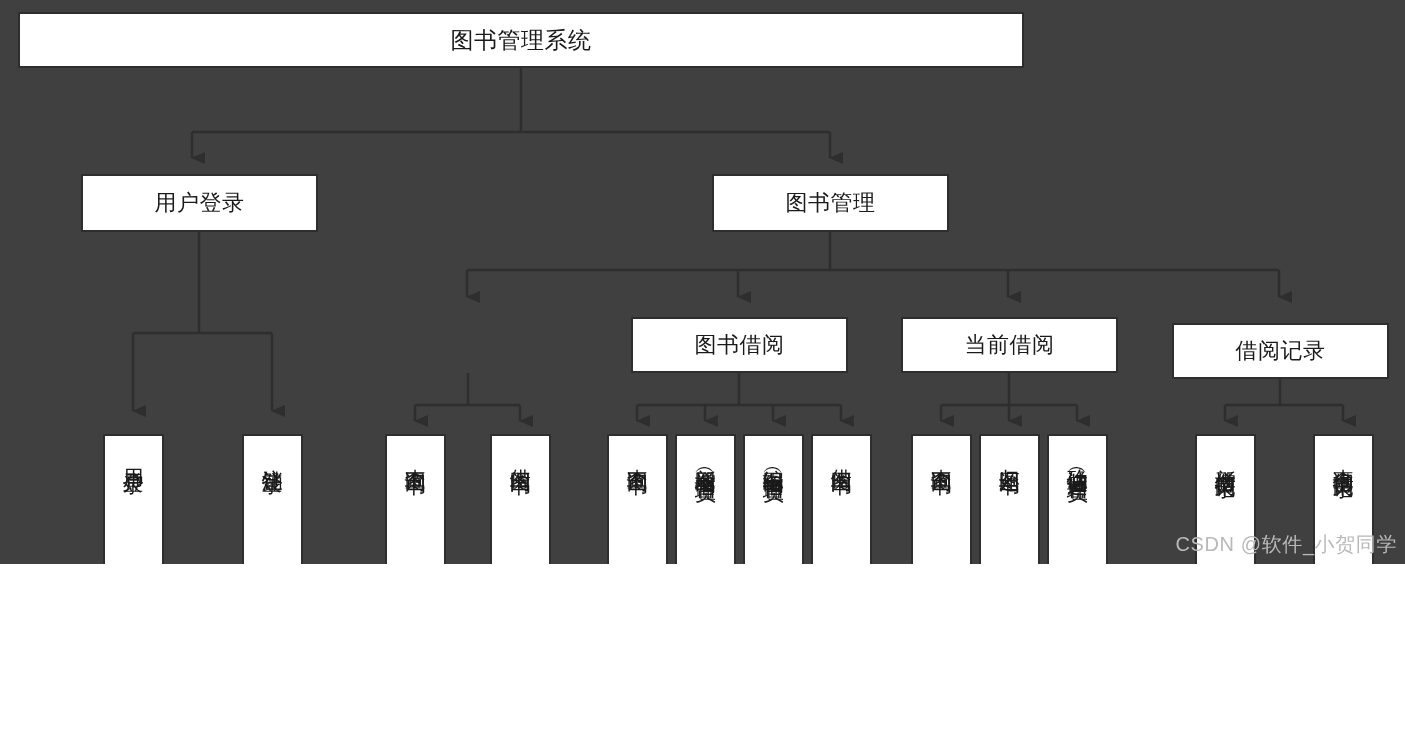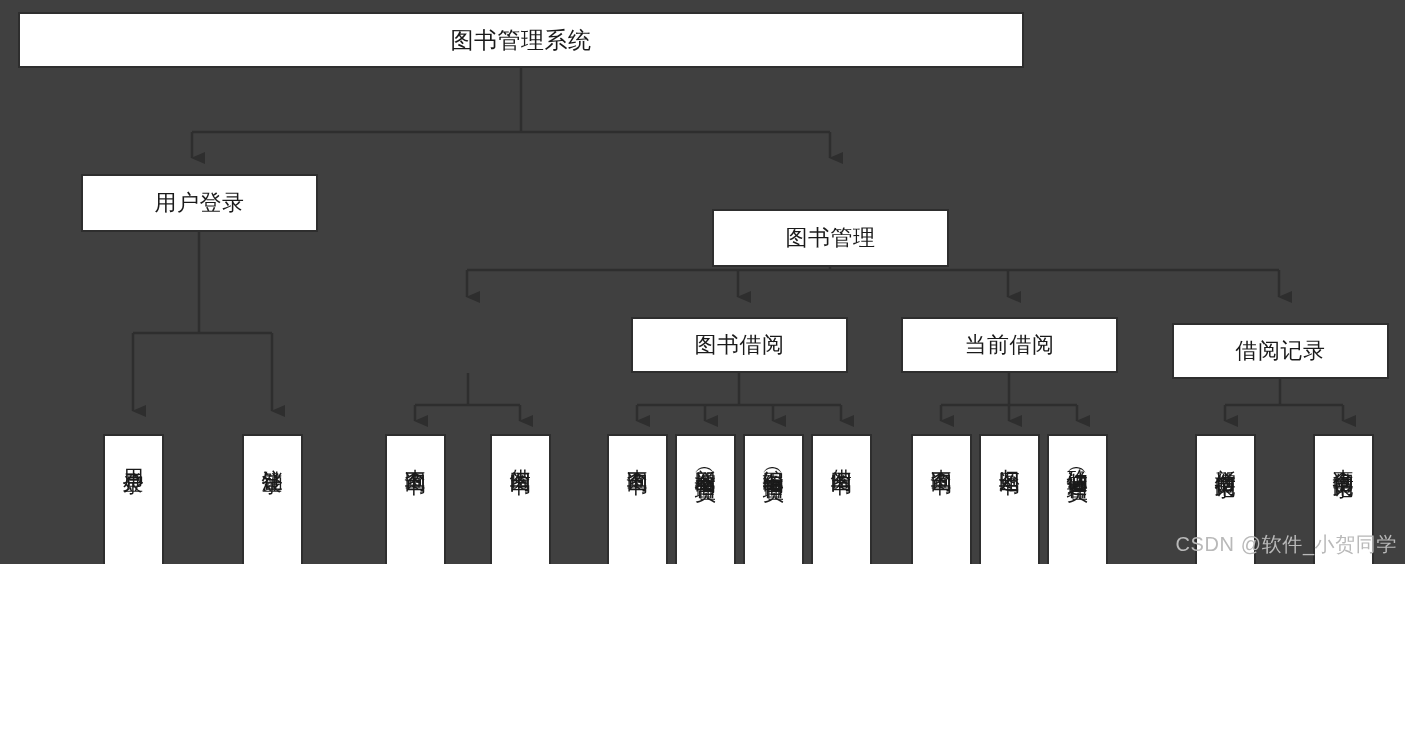--- a/index.html
+++ b/index.html
@@ -132,21 +132,21 @@
   </svg>
 
   <div class="node h root" style="left:18px; top:12px; width:1006px; height:56px;">
     <span class="lbl">图书管理系统</span>
   </div>
 
   <div class="node h" style="left:81px; top:174px; width:237px; height:58px;">
     <span class="lbl">用户登录</span>
   </div>
 
-  <div class="node h" style="left:712px; top:174px; width:237px; height:58px;margin-top:35px;">
+  <div class="node h" style="left:712px; top:174px; width:237px; height:58px;">
     <span class="lbl">图书管理</span>
   </div>
 
 
   <div class="node h" style="left:901px; top:317px; width:217px; height:56px;">
     <span class="lbl">当前借阅</span>
   </div>
 
   <div class="node h" style="left:631px; top:317px; width:217px; height:56px;">
     <span class="lbl">图书借阅</span>

